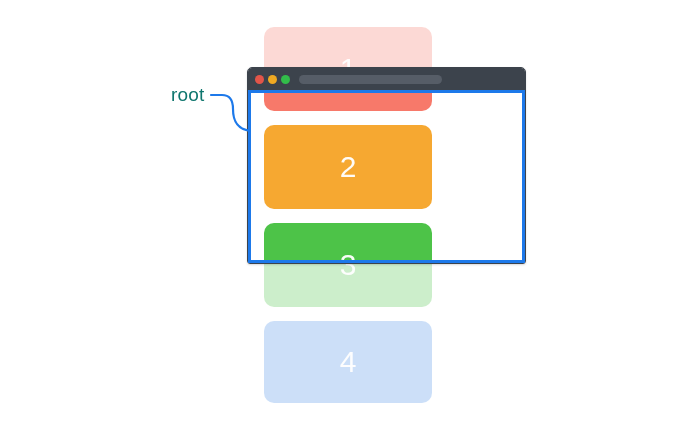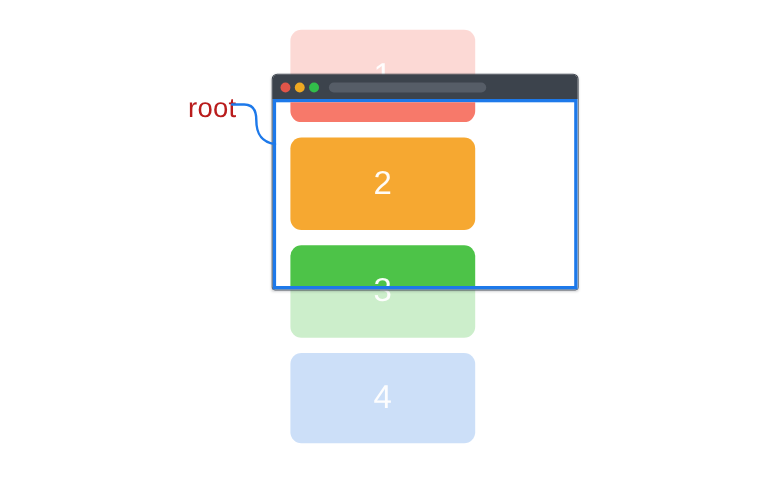--- a/index.html
+++ b/index.html
@@ -31,22 +31,22 @@
     position:absolute;left:51px;top:7px;width:143px;height:9px;
     border-radius:5px;background:#565d67;
   }
   .viewport{
     position:relative;height:173px;box-sizing:border-box;
     border:3px solid #1d79ea;background:#ffffff;overflow:hidden;
   }
   .viewport .box{left:13px;}
   
   .root-label{
-    position:absolute;left:171px;top:84px;color:#b91c1c;
-    font-size:25px;font-weight:400;letter-spacing:0.2px;
+    position:absolute;left:171px;top:84px;color:#0f766e;
+    font-size:19px;font-weight:400;letter-spacing:0.2px;
   }
   .connector{position:absolute;left:0;top:0;pointer-events:none;}
 </style>
 </head>
 <body>
 
 <div class="stage">
 
   <div class="faded-layer">
     <div class="box" style="top: 27px; background-color: rgb(247, 121, 106);">1</div>

